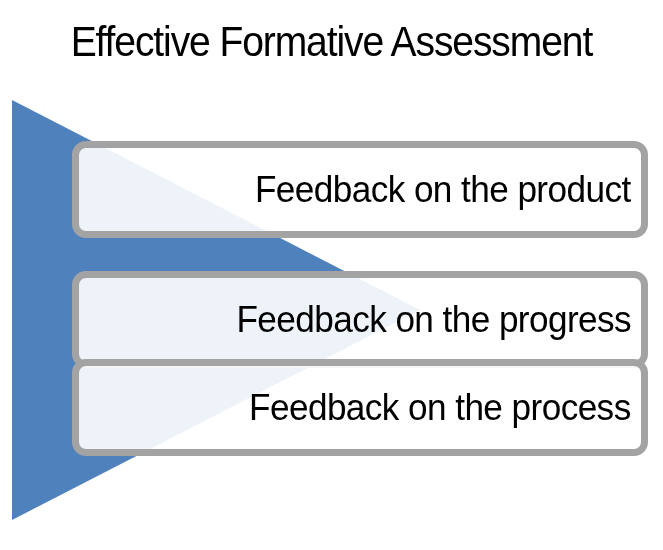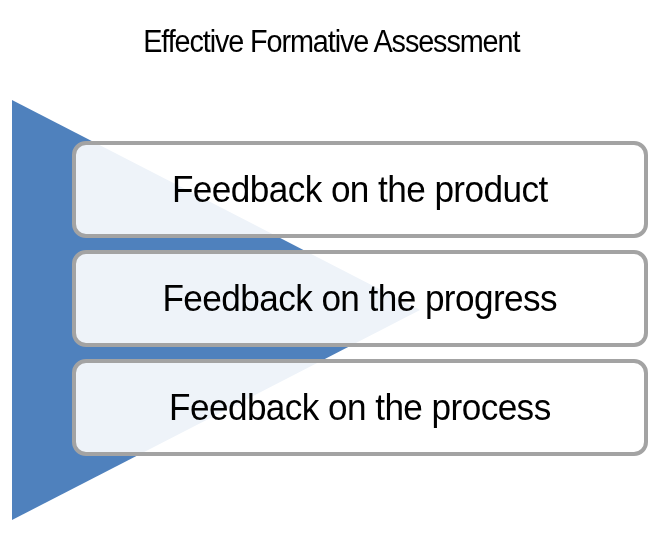--- a/index.html
+++ b/index.html
@@ -1,45 +1,45 @@
 <!DOCTYPE html>
 <html><head>
 <meta charset="utf-8">
 <style>
   html, body { margin: 0; padding: 0; background: #ffffff; }
   body { width: 663px; height: 550px; position: relative; overflow: hidden; font-family: "Liberation Sans", sans-serif; }
   .title {
     position: absolute; left: 0; top: 14px; width: 663px; height: 60px;
-    text-align: center; font-size: 31px; line-height: 56px; color: #000;
+    text-align: center; font-size: 42px; line-height: 56px; color: #000;
     letter-spacing: -1.2px; white-space: nowrap;
   }
   .title span { display: inline-block; transform: scaleX(0.93); transform-origin: center; }
   svg.tri { position: absolute; left: 0; top: 0; }
   .box {
     position: absolute; left: 72px; width: 576px; height: 97px;
-    border: 4px solid #a3a3a3; border-radius: 14px;
+    border: 7px solid #a3a3a3; border-radius: 14px;
     background: rgba(255,255,255,0.9);
-    display: flex; align-items: center; justify-content: center;
+    display: flex; align-items: center; justify-content: flex-end;
     box-sizing: border-box;
   }
   .box span {
     font-size: 37px; color: #000; white-space: nowrap; letter-spacing: -0.6px;
     display: inline-block; transform: scaleX(0.95);
   }
 </style>
 </head>
 <body>
 
 <div class="title"><span>Effective Formative Assessment</span></div>
 
 <svg class="tri" width="663" height="550">
   <polygon points="12,100 12,520 420,310" fill="#4f81bd"></polygon>
 </svg>
 
 <div class="box" style="top:141px;">
   <span>Feedback on the product</span>
 </div>
-<div class="box" style="top:250px;">
+<div class="box" style="top:271px;">
   <span>Feedback on the progress</span>
 </div>
 <div class="box" style="top:359px;">
   <span>Feedback on the process</span>
 </div>
 
 </body></html>

